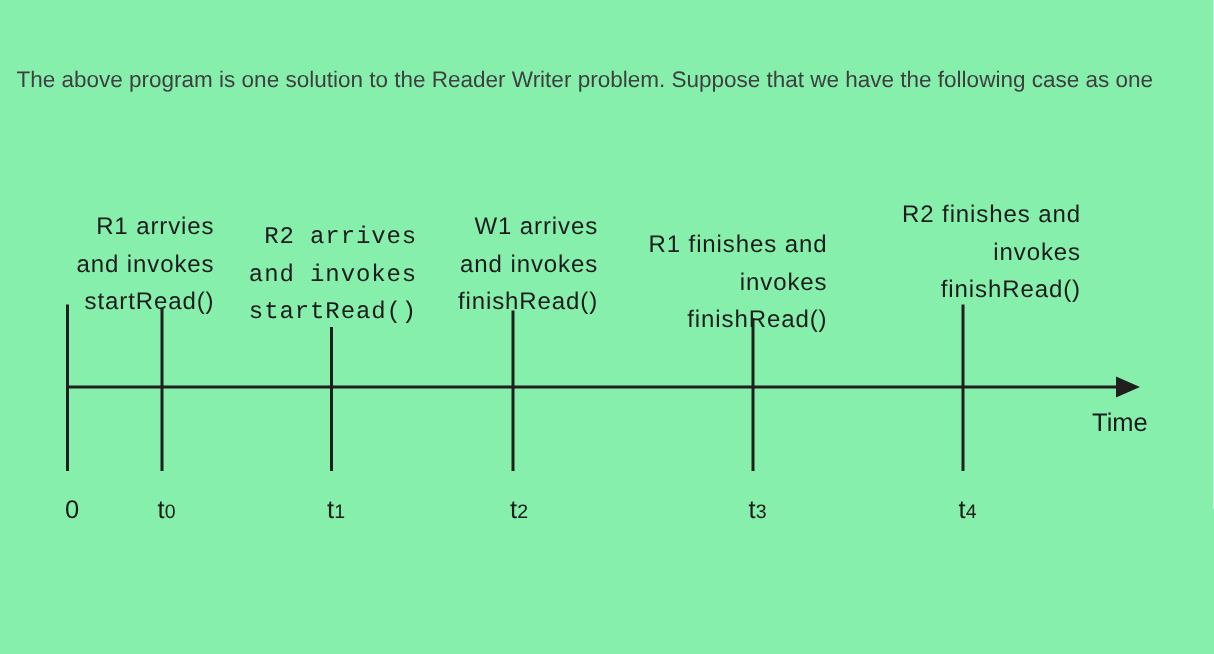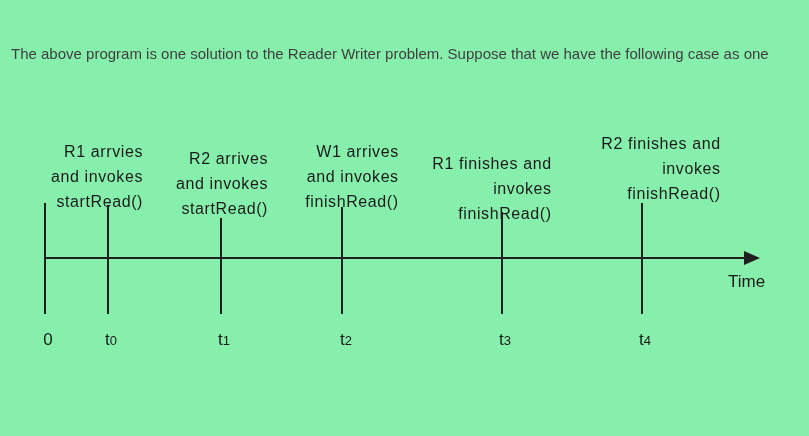--- a/index.html
+++ b/index.html
@@ -85,21 +85,21 @@
   <div class="para" style="left:11px; top:-9px;">
     <span class="line">The above program is one solution to the Reader Writer problem. Suppose that we have the following case as one</span>
   </div>
 
 
   <div>
 
     <div class="event-label" style="left:97px;  top:139px;">R1 arrvies
 and invokes
 startRead()</div>
-    <div class="event-label" style="left:222px; top:146px;">R2 arrives
+    <div class="event-label" style="left:222px; top:146px;font-family:Liberation Mono, monospace;">R2 arrives
 and invokes
 startRead()</div>
     <div class="event-label" style="left:352px; top:139px;">W1 arrives
 and invokes
 finishRead()</div>
     <div class="event-label" style="left:492px; top:151px;">R1 finishes and
 invokes
 finishRead()</div>
     <div class="event-label" style="left:661px; top:131px;">R2 finishes and
 invokes

